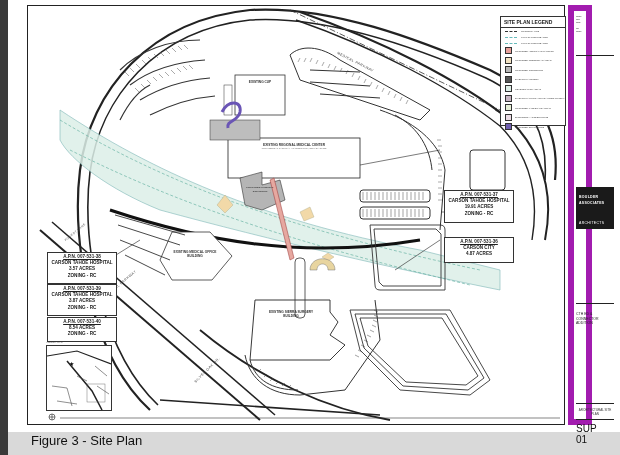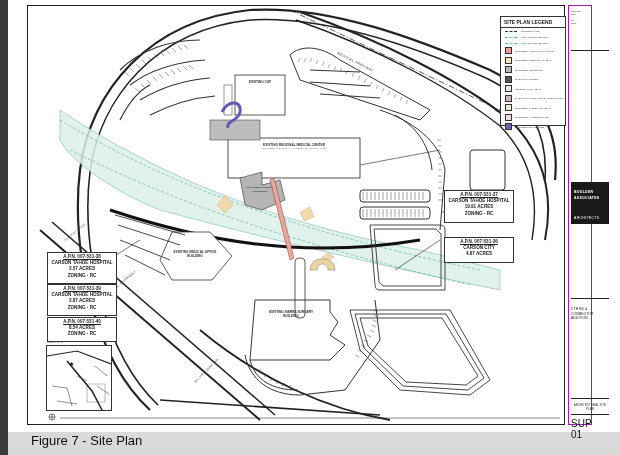--- a/index.html
+++ b/index.html
@@ -1,20 +1,20 @@
 <!DOCTYPE html>
 <html><head>
 <meta charset="utf-8">
 <style>
   html, body { margin:0; padding:0; }
   body { width:620px; height:455px; background:#d9d9d9; position:relative; overflow:hidden; font-family:"Liberation Sans", sans-serif; }
   .sheet { position:absolute; left:8px; top:0; width:612px; height:432px; background:#ffffff; }
   .left-edge { position:absolute; left:0; top:0; width:8px; height:455px; background:#3a3a3a; }
   .frame { position:absolute; left:27px; top:5px; width:538px; height:420px; border:1px solid #222; box-sizing:border-box; }
-  .title-block { position:absolute; left:568px; top:5px; width:24px; height:420px; border:1px solid #a21caf; box-sizing:border-box; background:#fff; }
+  .title-block { position:absolute; left:568px; top:5px; width:24px; height:420px; border:6px solid #a21caf; box-sizing:border-box; background:#fff; }
   .tb-small { font-size:2.5px; color:#555; line-height:3px; padding:1px 2px; }
   .tb-logo { position:absolute; left:2px; top:176px; width:38px; height:42px; background:#1a1a1a; color:#fff; font-size:3.5px; font-weight:bold; letter-spacing:0.3px; }
   .tb-logo .l1 { position:absolute; left:3px; top:8px; }
   .tb-logo .l2 { position:absolute; left:3px; top:14px; }
   .tb-logo .l3 { position:absolute; left:3px; top:34px; font-weight:normal; }
   .tb-project { position:absolute; left:2px; top:301px; font-size:3.5px; color:#222; line-height:4.5px; }
   .tb-sheet-title { position:absolute; left:2px; top:397px; width:38px; text-align:center; font-size:3px; color:#333; }
   .tb-sheet-no { position:absolute; left:2px; top:412px; font-size:10px; color:#111; }
   .tb-rule { position:absolute; left:2px; width:38px; height:1px; background:#222; }
   .legend { position:absolute; left:500px; top:16px; width:64px; height:108px; border:1px solid #333; background:#fff; }
@@ -279,13 +279,13 @@
     <div>CTH ED &amp;</div>
     <div>CONNECTOR</div>
     <div>ADDITION</div>
   </div>
   <div class="tb-rule" style="top:392px;"></div>
   <div class="tb-sheet-title">ARCHITECTURAL SITE PLAN</div>
   <div class="tb-rule" style="top:408px;"></div>
   <div class="tb-sheet-no">SUP 01</div>
 </div>
 
-<div class="caption">Figure 7 - Site Plan</div>
+<div class="caption">Figure 3 - Site Plan</div>
 
 </body></html>

